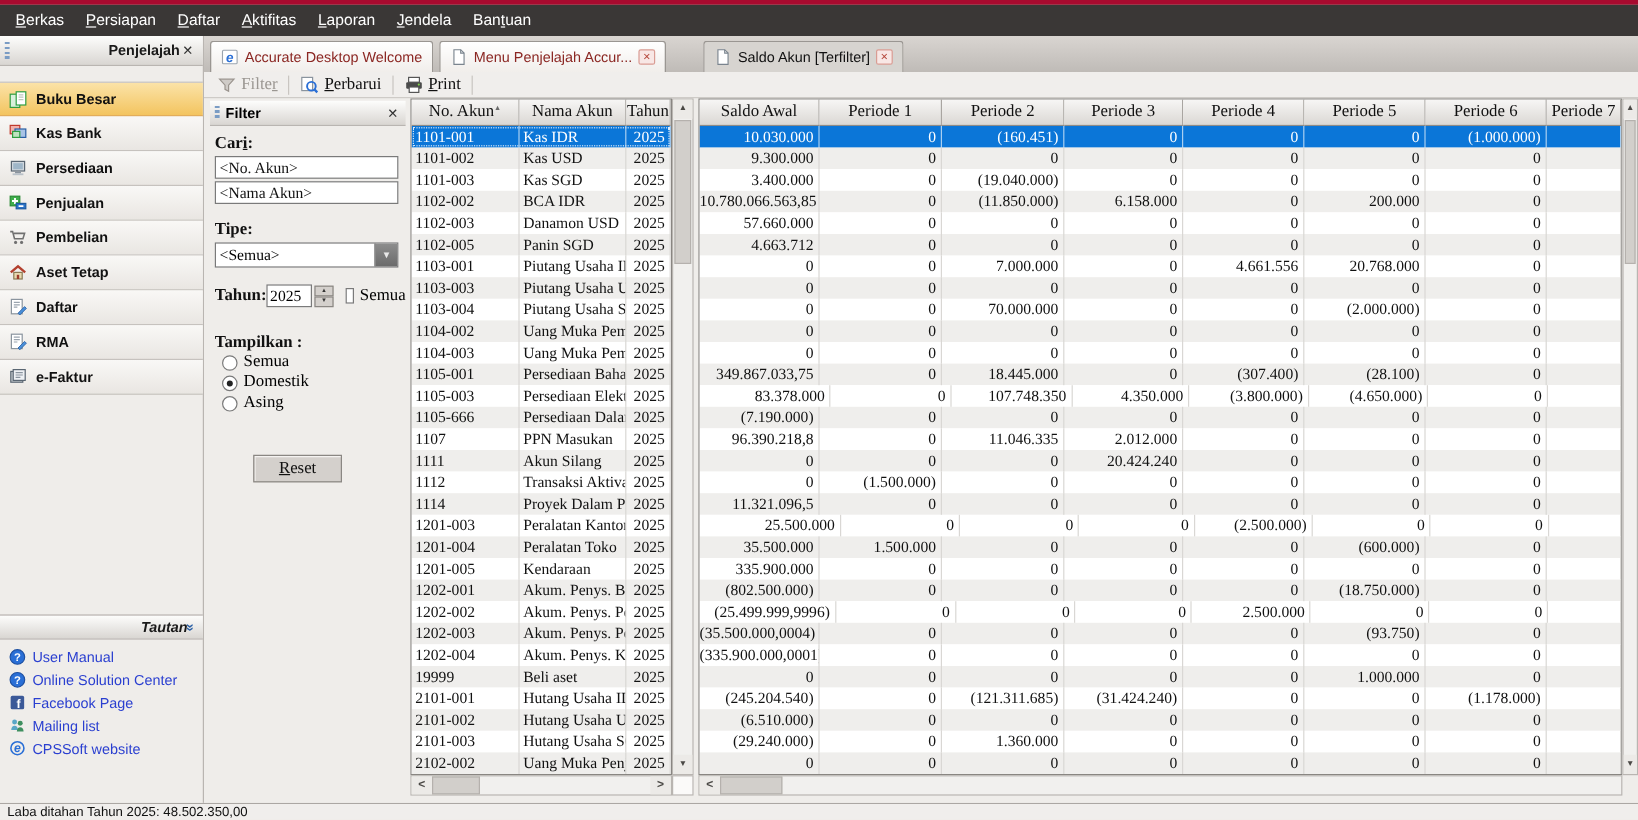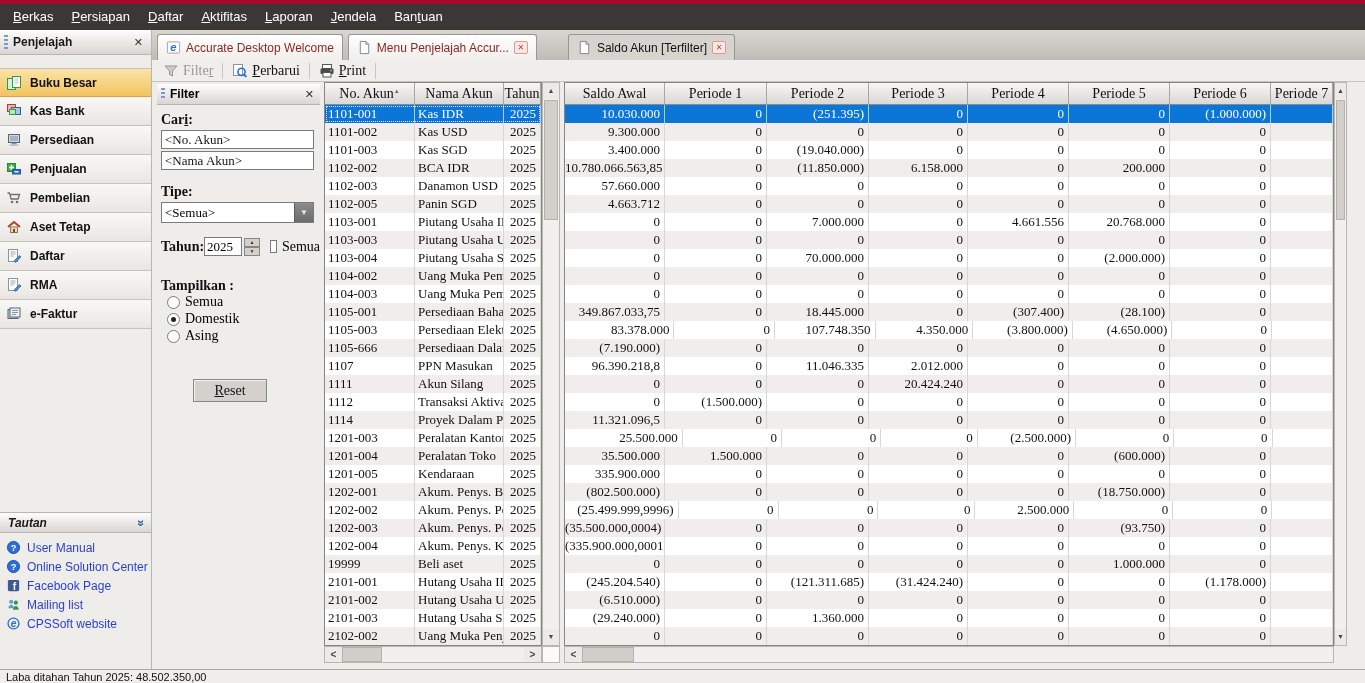--- a/index.html
+++ b/index.html
@@ -8,21 +8,21 @@
   u { text-decoration:underline; }
 
   
   .red-strip { height:4px; background:#a80a2f; }
   .menubar { height:26px; background:#3a3736; display:flex; align-items:center; padding-left:4px; }
   .menu-item { color:#fff; font-size:13px; padding:0 9px; line-height:26px; cursor:default; }
 
   .mid { display:flex; height:639px; }
 
   
-  .sidebar { position:relative; width:152px; background:#efedea; border-right:1px solid #b9b5b1; }
+  .sidebar { position:relative; width:170px; background:#efedea; border-right:1px solid #b9b5b1;text-align:right; }
   .panel-header { height:25px; background:linear-gradient(#fdfdfc,#d9d6d2); border-bottom:1px solid #b9b5b1;
     display:flex; align-items:center; padding:0 6px 0 4px; }
   .grip { width:4px; height:15px; margin-right:5px;
     background:repeating-linear-gradient(#7a9cc4 0 2px, transparent 2px 4px); }
   .panel-title { font-weight:bold; font-size:12px; color:#1a1a1a; flex:1; }
   .close-x { font-size:11px; color:#333; cursor:default; padding:0 2px; }
 
   .nav-items { position:absolute; left:0; top:38px; right:0; }
   .nav-item { height:29px; display:flex; align-items:center; padding-left:6px;
     background:linear-gradient(#f9f8f6,#e9e6e2); border-bottom:1px solid #c6c2be; cursor:default; }
@@ -564,21 +564,21 @@
               <span class="hcell" style="width: 99px;">Periode 3</span>
               <span class="hcell" style="width: 101px;">Periode 4</span>
               <span class="hcell" style="width: 101px;">Periode 5</span>
               <span class="hcell" style="width: 101px;">Periode 6</span>
               <span class="hcell" style="width: 62px;">Periode 7</span>
             </div>
           <div id="rightBody">
               <div class="grow selected">
                 <span class="cell ar" style="width:100px">10.030.000</span>
                 <span class="cell ar" style="width:102px">0</span>
-                <span class="cell ar" style="width:102px">(251.395)</span>
+                <span class="cell ar" style="width:102px">(160.451)</span>
                 <span class="cell ar" style="width:99px">0</span>
                 <span class="cell ar" style="width:101px">0</span>
                 <span class="cell ar" style="width:101px">0</span>
                 <span class="cell ar" style="width:101px">(1.000.000)</span>
                 <span class="cell ar" style="width:62px"></span>
               </div>
               <div class="grow alt">
                 <span class="cell ar" style="width:100px">9.300.000</span>
                 <span class="cell ar" style="width:102px">0</span>
                 <span class="cell ar" style="width:102px">0</span>

